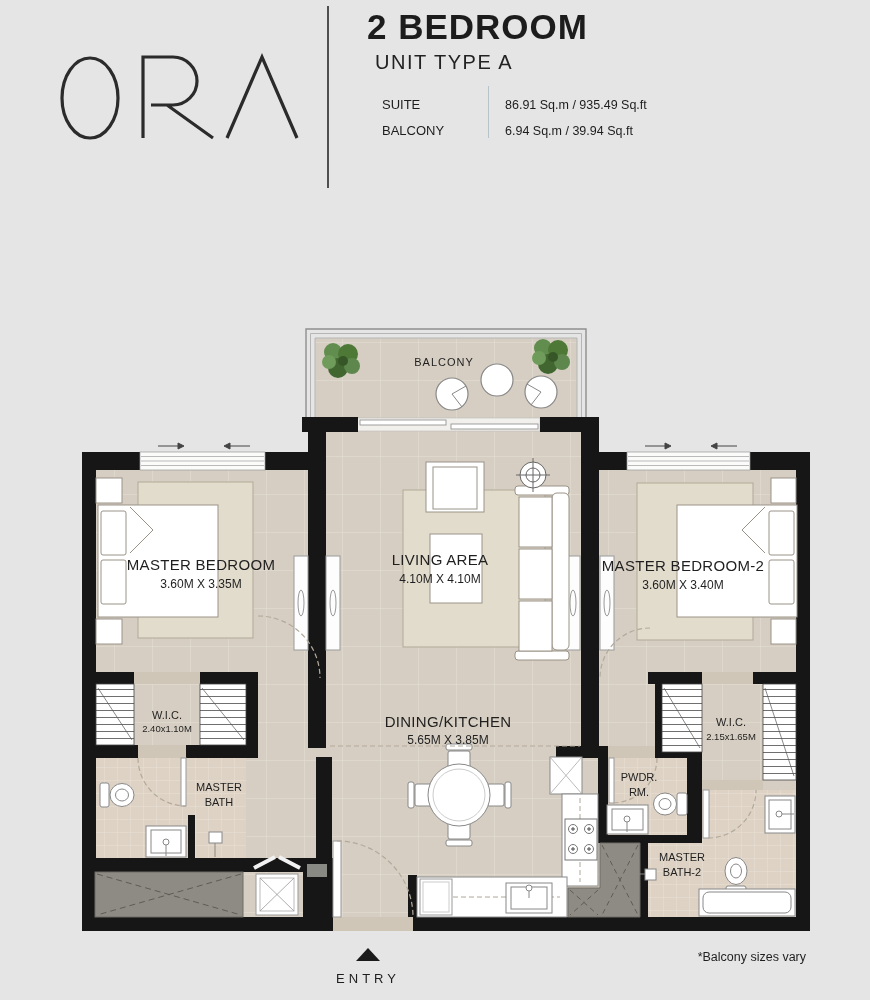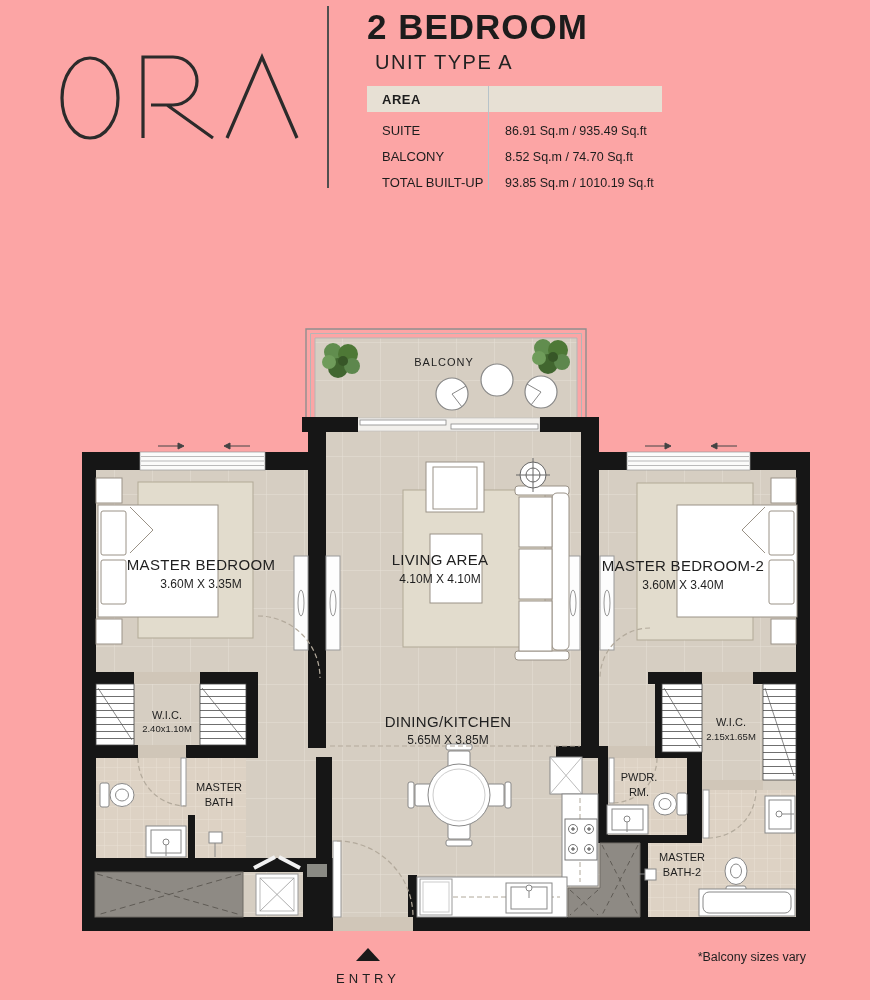--- a/index.html
+++ b/index.html
@@ -1,16 +1,16 @@
 <!DOCTYPE html>
 <html><head>
 <meta charset="utf-8">
 <style>
   html,body{margin:0;padding:0;background:#ffffff;}
-  .page{position:relative;width:870px;height:1000px;background:#fca5a5;overflow:hidden;
+  .page{position:relative;width:870px;height:1000px;background:#e5e5e5;overflow:hidden;
         font-family:"Liberation Sans",sans-serif;color:#1d1d1d;}
   .logo{position:absolute;left:55px;top:45px;width:250px;height:110px;}
   .vdivider{position:absolute;left:327px;top:6px;width:2px;height:182px;background:#4f4f4f;}
   .titleblock{position:absolute;left:367px;top:8px;width:300px;}
   .titleblock h1{margin:0;font-size:35px;line-height:38px;font-weight:600;letter-spacing:1px;color:#1c1c1c;}
   .titleblock h2{margin:4px 0 0 8px;font-size:20px;line-height:24px;font-weight:500;letter-spacing:1.5px;color:#222;}
   .area-table{position:relative;margin-top:12px;width:295px;}
   .at-vline{position:absolute;left:121px;top:0;bottom:0;width:1px;background:#b7c3c9;}
   .at-head{height:26px;background:#e7e0d4;display:flex;align-items:center;}
   .at-head span{padding-left:15px;font-size:13px;font-weight:bold;letter-spacing:.5px;}
@@ -37,34 +37,27 @@
     </g>
   </svg>
 
   <div class="vdivider"></div>
 
   <div class="titleblock">
     <h1>2 BEDROOM</h1>
     <h2>UNIT TYPE A</h2>
 
     <div class="area-table">
-      <div class="at-head">
-        <span>AREA</span>
-      </div>
       <div class="at-row">
         <span class="lbl">SUITE</span>
         <span class="val">86.91 Sq.m / 935.49 Sq.ft</span>
       </div>
       <div class="at-row">
         <span class="lbl">BALCONY</span>
-        <span class="val">8.52 Sq.m / 74.70 Sq.ft</span>
-      </div>
-      <div class="at-row">
-        <span class="lbl">TOTAL BUILT-UP</span>
-        <span class="val">93.85 Sq.m / 1010.19 Sq.ft</span>
+        <span class="val">6.94 Sq.m / 39.94 Sq.ft</span>
       </div>
       <div class="at-vline"></div>
     </div>
   </div>
 
   <svg class="plan" viewBox="0 0 870 1000">
     <defs>
       <pattern id="tile" width="38" height="38" patternUnits="userSpaceOnUse">
         <rect width="38" height="38" fill="#d6cec2"></rect>
         <path d="M0 0H38M0 0V38" stroke="#e6e0d6" stroke-width="1"></path>

